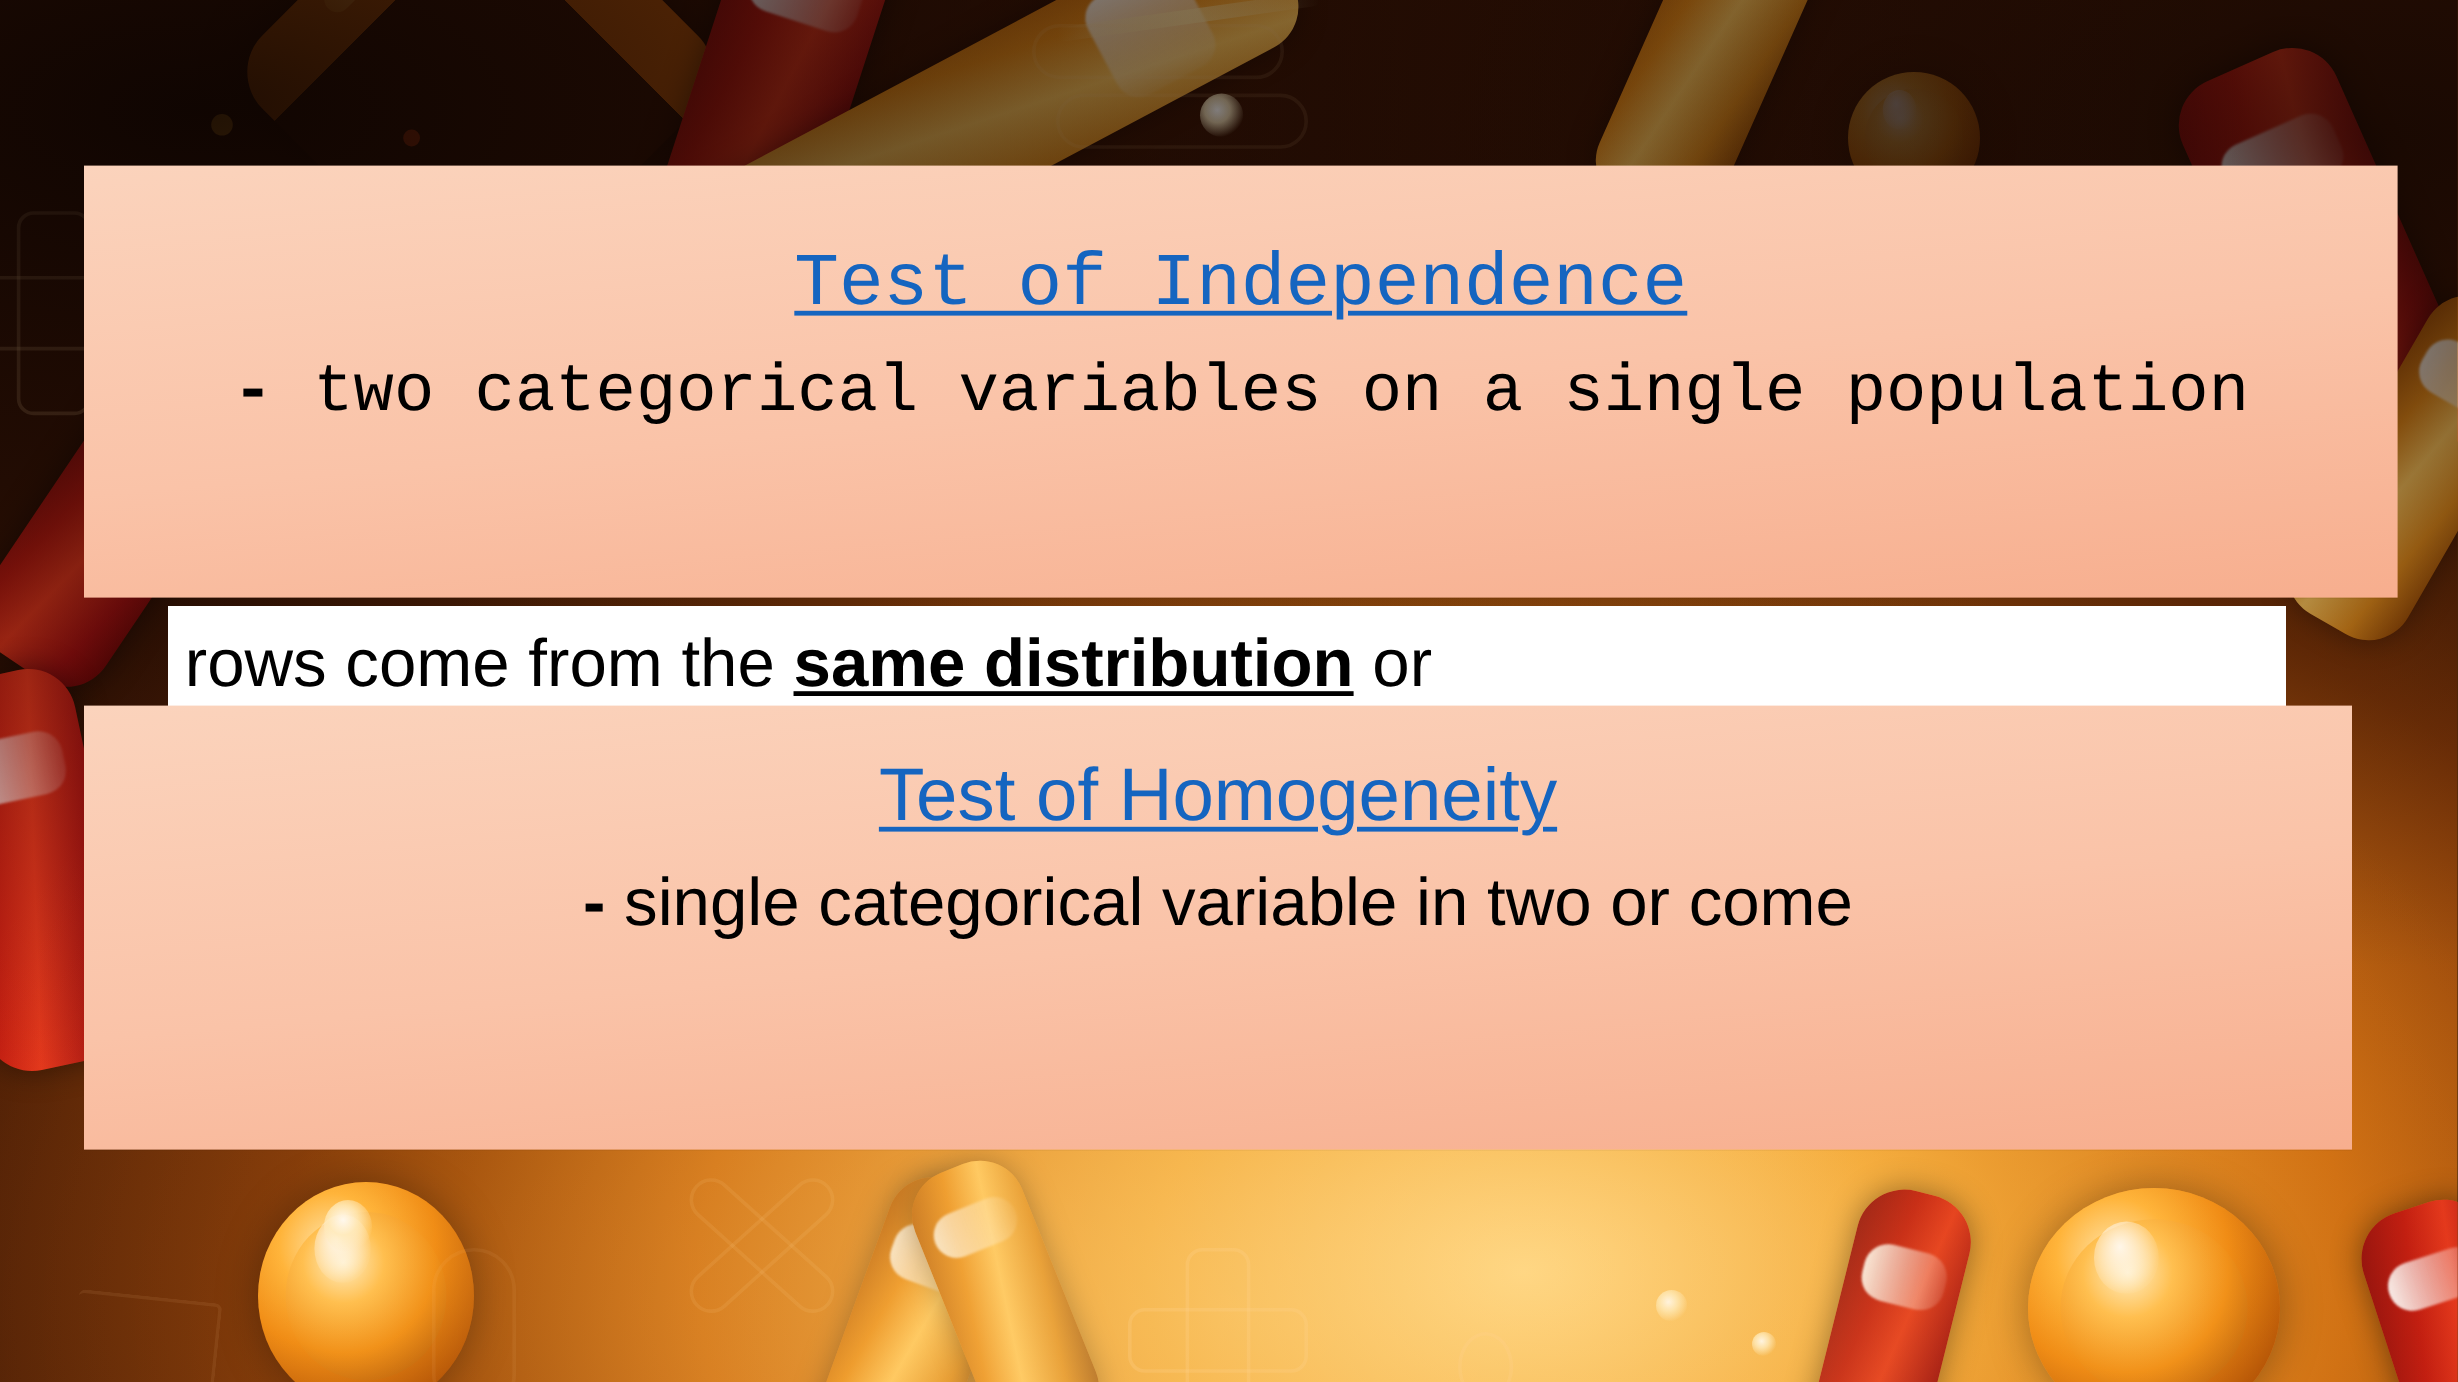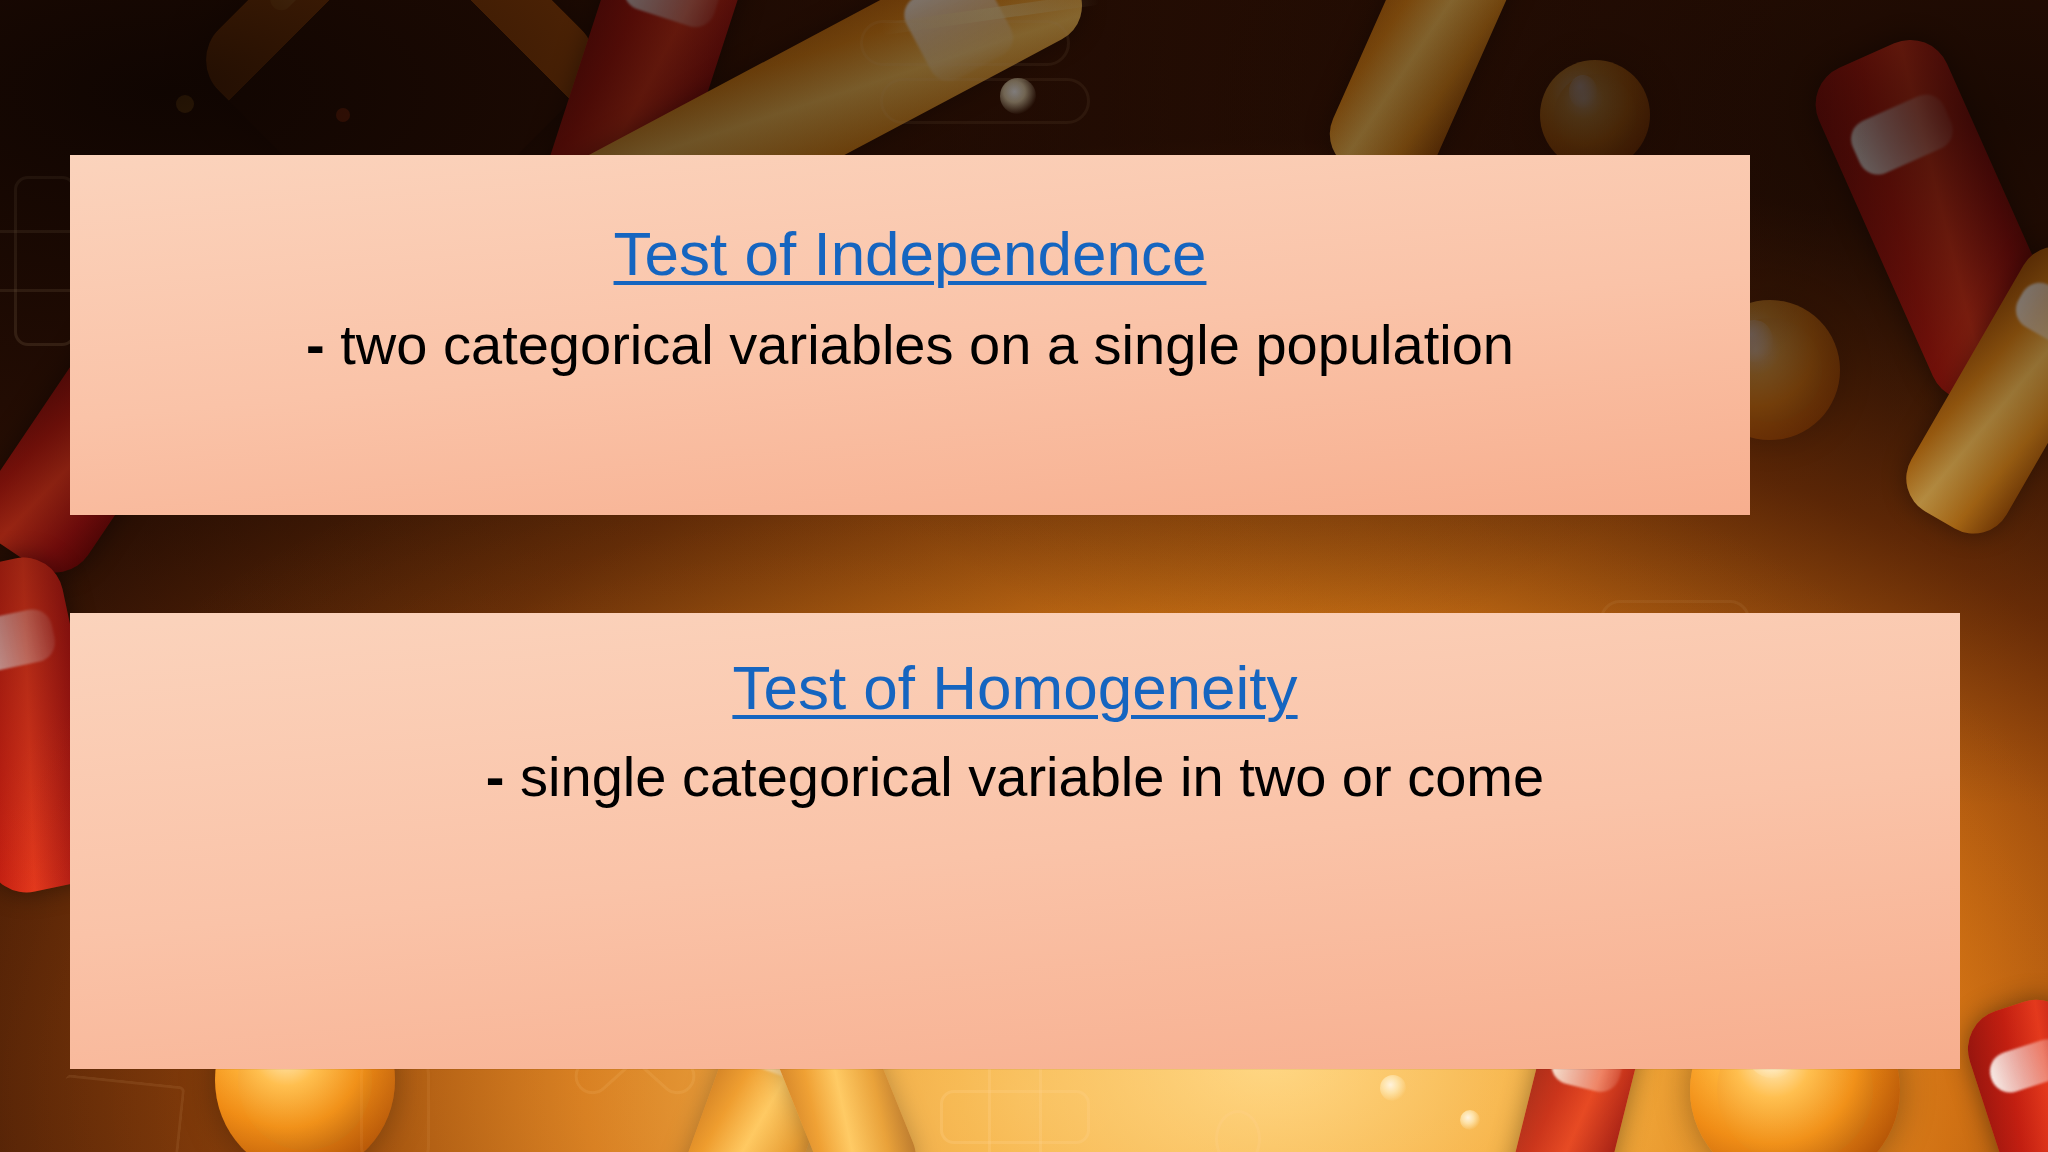--- a/index.html
+++ b/index.html
@@ -192,28 +192,33 @@
   <div class="shape dot" style="left:176px; top:95px; width:18px; height:18px; background:#d98a1e; opacity:.85;"></div>
   <div class="shape dot" style="left:336px; top:108px; width:14px; height:14px; background:#b5380f; opacity:.9;"></div>
 
   <div class="shape streak" style="left:880px; top:8px; width:220px; height:12px; transform:rotate(-8deg); opacity:.7;"></div>
 
   <div class="bg-vig"></div>
 </div>
 
 <div id="content-layer">
 
-  <div class="peach-box" style="left:70px; top:155px; width:1680px; height:360px;">
+  <div class="peach-box" style="left:70px; top:138px; width:1928px; height:360px;font-family:Liberation Mono, monospace;">
     <div class="line link-line" style="margin-top:62px;">Test of Independence</div>
     <div class="line" style="margin-top:22px;">
       <span class="dash">-</span><span> two categorical variables on a single population</span>
     </div>
   </div>
 
-
-  <div class="peach-box" style="left:70px; top:613px; width:1890px; height:456px;">
+  <div class="white-box" style="left:140px; top:505px; width:1765px; height:108px;">
+    <div class="line wline" style="margin-top:16px;">
+      <span>rows come from the </span><span class="strong-u">same distribution</span><span> or</span>
+    </div>
+  </div>
+
+  <div class="peach-box" style="left:70px; top:588px; width:1890px; height:370px;">
     <div class="line link-line" style="margin-top:38px;">Test of Homogeneity</div>
     <div class="line" style="margin-top:20px;">
       <span class="dash">-</span><span> single categorical variable in two or come</span>
     </div>
   </div>
 
 </div>
 
 </body></html>

